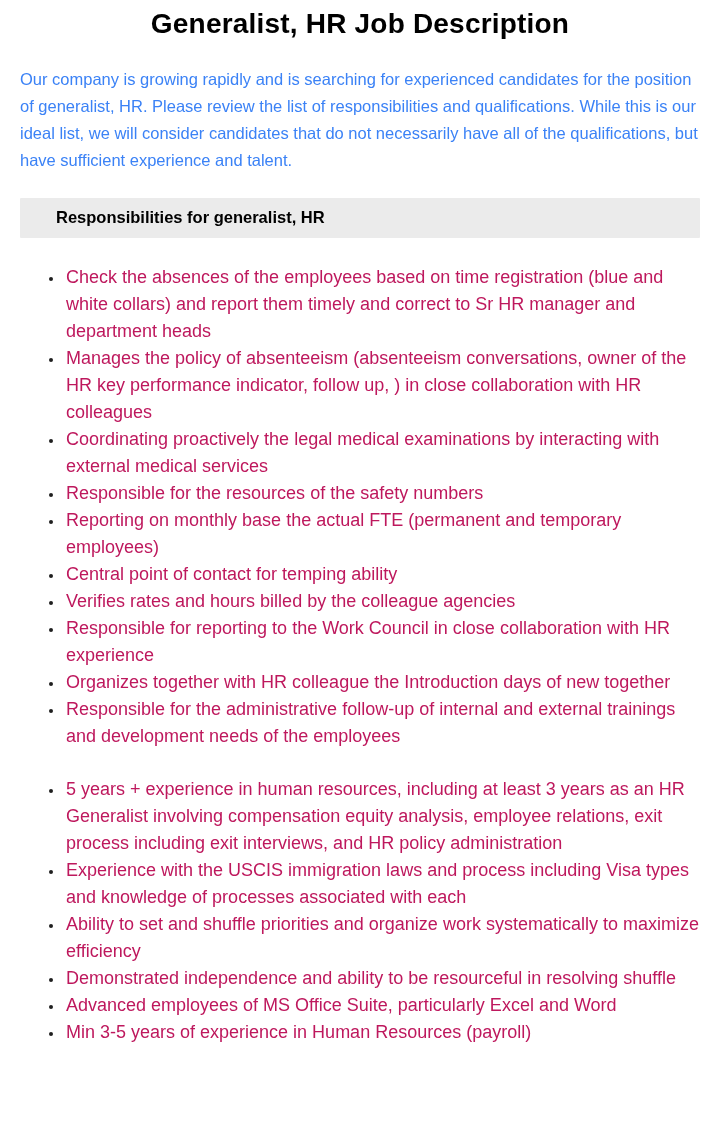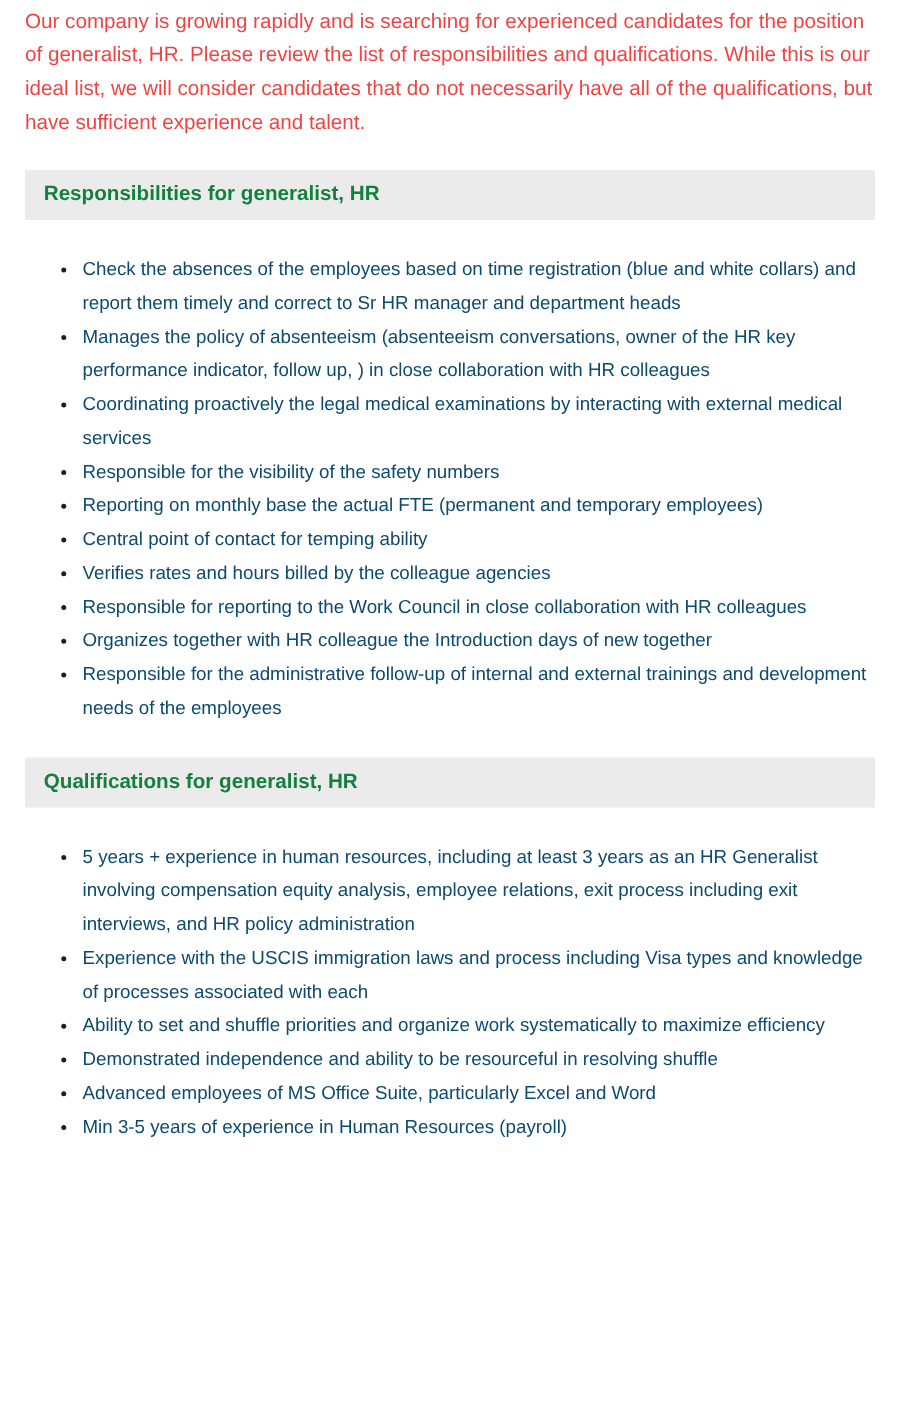--- a/index.html
+++ b/index.html
@@ -21,77 +21,77 @@
     font-weight: 700;
     text-align: center;
     color: #000000;
     letter-spacing: 0.2px;
     margin-top: 4px;
     margin-bottom: 26px;
   }
   .intro {
     font-size: 16.5px;
     line-height: 27px;
-    color: #ef4444;
+    color: #3b82f6;
     margin-bottom: 24px;
   }
   .section-heading {
     background: #ebebeb;
     font-size: 16.5px;
     font-weight: 700;
-    color: #15803d;
-    padding: 10px 20px 11px 15px;
+    color: #000000;
+    padding: 10px 20px 11px 36px;
     border-radius: 1px;
     margin-bottom: 26px;
   }
   .bullet-list {
     list-style: disc;
     padding-left: 44px;
     margin-bottom: 26px;
   }
   .bullet-list li {
-    font-size: 15px;
+    font-size: 18px;
     line-height: 27px;
-    color: #0c4a6e;
+    color: #be185d;
     padding-left: 2px;
   }
   .bullet-list li::marker {
     font-size: 13px;
     color: #1f1f1f;
   }
   .jd-section:last-child .bullet-list {
     margin-bottom: 16px;
   }
 </style>
 </head>
 <body>
 
 <div class="page">
 
+  <h1 class="page-title">Generalist, HR Job Description</h1>
 
   <p class="intro">Our company is growing rapidly and is searching for experienced candidates for the position of generalist, HR. Please review the list of responsibilities and qualifications. While this is our ideal list, we will consider candidates that do not necessarily have all of the qualifications, but have sufficient experience and talent.</p>
 
   <section class="jd-section">
     <h2 class="section-heading">Responsibilities for generalist, HR</h2>
     <ul class="bullet-list">
         <li>Check the absences of the employees based on time registration (blue and white collars) and report them timely and correct to Sr HR manager and department heads</li>
         <li>Manages the policy of absenteeism (absenteeism conversations, owner of the HR key performance indicator, follow up, ) in close collaboration with HR colleagues</li>
         <li>Coordinating proactively the legal medical examinations by interacting with external medical services</li>
-        <li>Responsible for the visibility of the safety numbers</li>
+        <li>Responsible for the resources of the safety numbers</li>
         <li>Reporting on monthly base the actual FTE (permanent and temporary employees)</li>
         <li>Central point of contact for temping ability</li>
         <li>Verifies rates and hours billed by the colleague agencies</li>
-        <li>Responsible for reporting to the Work Council in close collaboration with HR colleagues</li>
+        <li>Responsible for reporting to the Work Council in close collaboration with HR experience</li>
         <li>Organizes together with HR colleague the Introduction days of new together</li>
         <li>Responsible for the administrative follow-up of internal and external trainings and development needs of the employees</li>
       </ul>
   </section>
 
   <section class="jd-section">
-    <h2 class="section-heading">Qualifications for generalist, HR</h2>
     <ul class="bullet-list">
         <li>5 years + experience in human resources, including at least 3 years as an HR Generalist involving compensation equity analysis, employee relations, exit process including exit interviews, and HR policy administration</li>
         <li>Experience with the USCIS immigration laws and process including Visa types and knowledge of processes associated with each</li>
         <li>Ability to set and shuffle priorities and organize work systematically to maximize efficiency</li>
         <li>Demonstrated independence and ability to be resourceful in resolving shuffle</li>
         <li>Advanced employees of MS Office Suite, particularly Excel and Word</li>
         <li>Min 3-5 years of experience in Human Resources (payroll)</li>
       </ul>
   </section>
 

